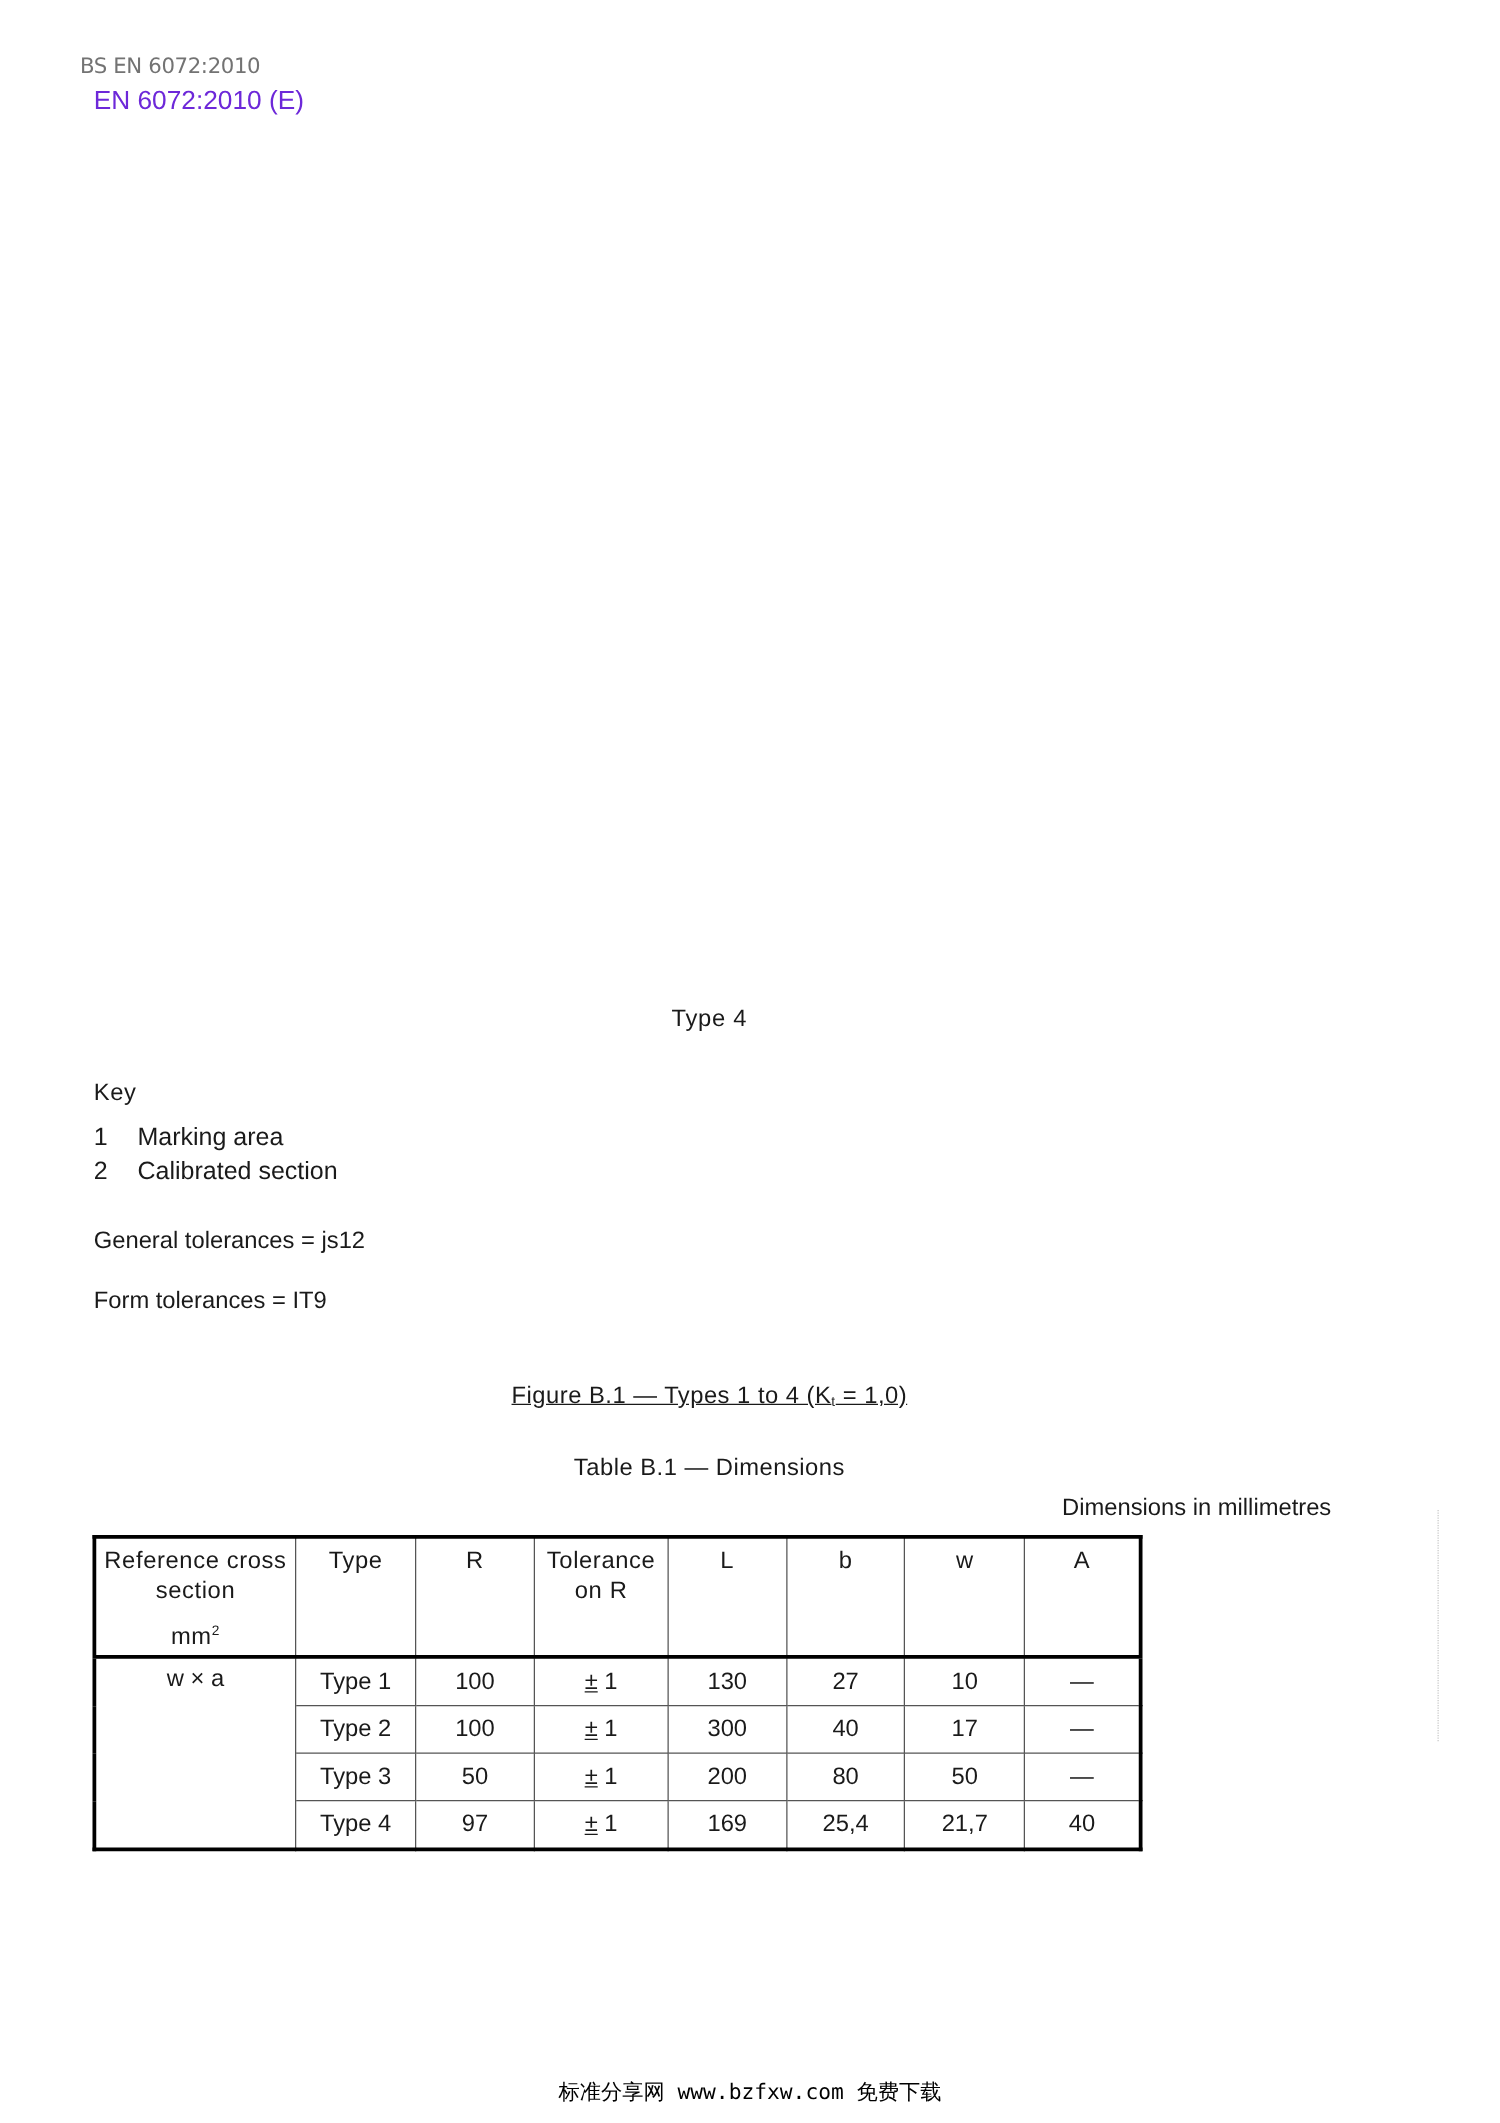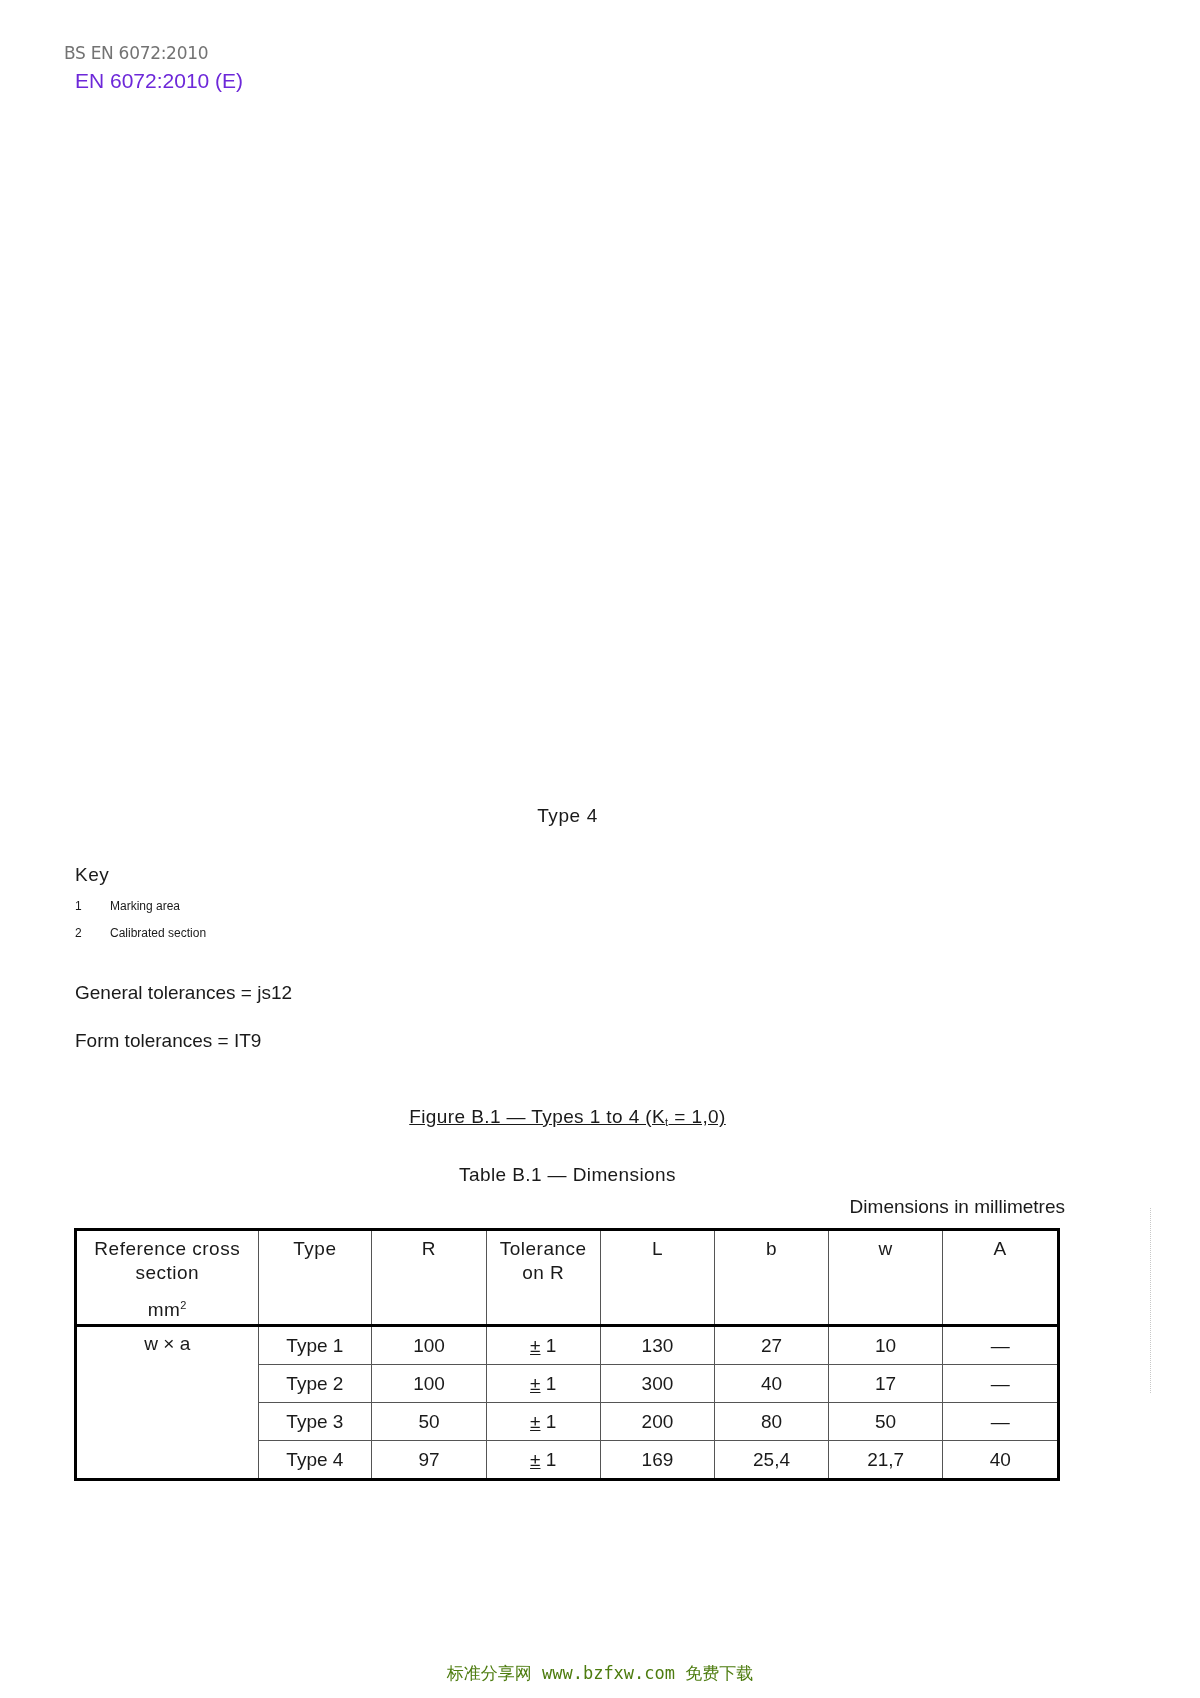--- a/index.html
+++ b/index.html
@@ -2,35 +2,35 @@
 <html><head>
   <meta charset="utf-8">
   <style>
     html, body { margin: 0; padding: 0; background: #ffffff; }
     body { width: 1200px; height: 1698px; position: relative; overflow: hidden; color: #1a1a1a; font-family: "Liberation Sans", sans-serif; }
     .abs { position: absolute; }
     .hdr1 { left: 64px; top: 43px; font-family: "DejaVu Sans", sans-serif; font-size: 17px; letter-spacing: -0.3px; color: #737373; }
     .hdr2 { left: 75px; top: 69px; font-size: 21px; color: #6d28d9; }
     .fig-label { left: 0; width: 1135px; top: 805px; text-align: center; font-size: 19px; letter-spacing: 0.6px; }
     .key-title { left: 75px; top: 864px; font-size: 19px; letter-spacing: 0.5px; }
-    .key-item { left: 75px; font-size: 12px; }
+    .key-item { left: 75px; font-size: 20px; }
     .key-item .num { display: inline-block; width: 35px; }
     .tol { left: 75px; font-size: 19px; text-align: right; }
     .caption { left: 0; width: 1135px; text-align: center; font-size: 19px; letter-spacing: 0.4px; }
     .caption sub { font-size: 11px; vertical-align: -3px; }
     .units { right: 135px; top: 1196px; font-size: 19px; }
-    table.dim { position: absolute; left: 74px; top: 1228px; width: 986px; border-collapse: collapse; border: 3px solid #000; font-size: 19px; }
+    table.dim { position: absolute; left: 74px; top: 1228px; width: 840px; border-collapse: collapse; border: 3px solid #000; font-size: 19px; }
     table.dim th, table.dim td { border: 1.5px solid #555; text-align: center; font-weight: normal; padding: 0; }
     table.dim th { vertical-align: top; height: 87px; padding-top: 6px; line-height: 24px; letter-spacing: 0.5px; }
     table.dim thead tr { border-bottom: 3px solid #000; }
     table.dim td { height: 37px; vertical-align: middle; }
     table.dim td.ref { vertical-align: top; padding-top: 6px; }
     .mm sup { font-size: 11px; }
     .pm { text-decoration: underline; text-underline-offset: 2px; }
-    .footer { left: 0; width: 1200px; top: 1662px; text-align: center; font-family: "DejaVu Sans Mono", monospace; font-size: 17px; color: #4d7c0f; }
+    .footer { left: 0; width: 1200px; top: 1662px; text-align: center; font-family: "DejaVu Sans Mono", monospace; font-size: 17px; color: #000000; }
     .artifact { left: 1150px; top: 1208px; width: 0; height: 185px; border-left: 1px dotted #c8c8c8; }
   </style>
 </head>
 <body>
 
 <div class="abs hdr1">BS EN 6072:2010</div>
 <div class="abs hdr2">EN 6072:2010 (E)</div>
 
 <div class="abs fig-label">Type 4</div>
 

